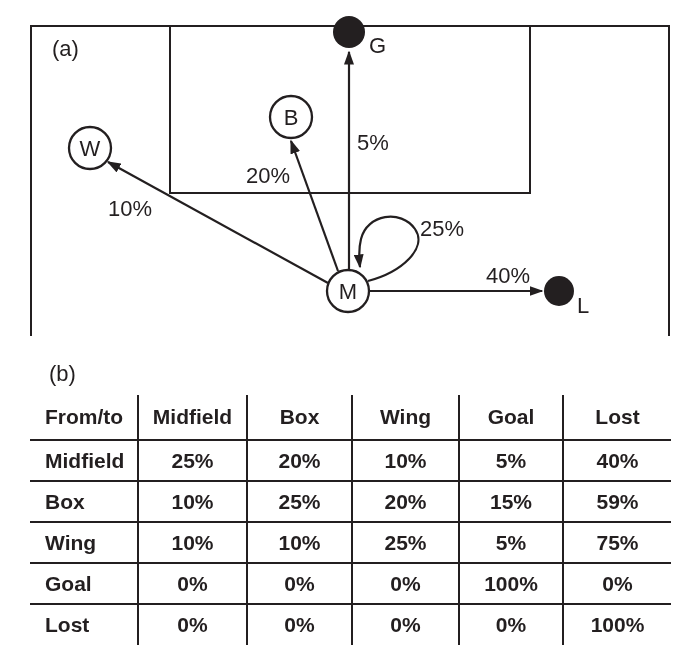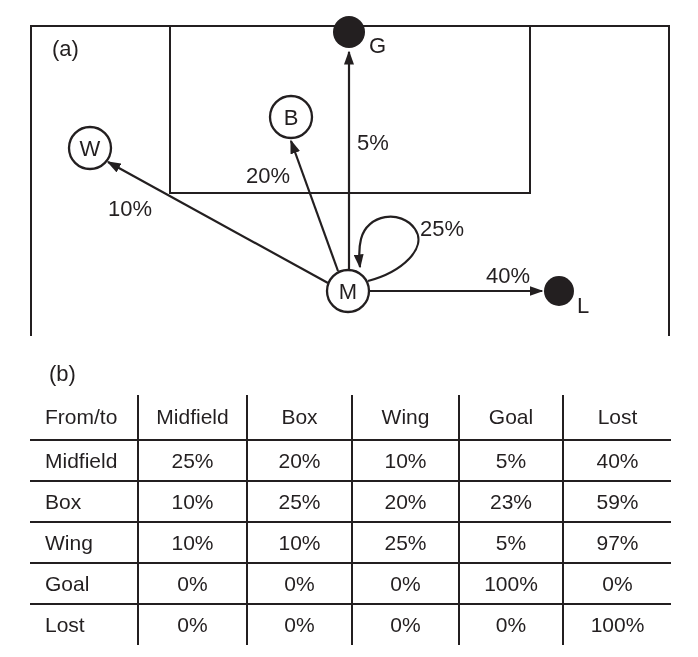--- a/index.html
+++ b/index.html
@@ -59,21 +59,21 @@
     width: 641px;
     border-collapse: collapse;
     table-layout: fixed;
     font-size: 21px;
     color: #231f20;
   }
   table.transition th,
   table.transition td {
     border-right: 2px solid #231f20;
     text-align: center;
-    font-weight: normal;
+    font-weight: bold;
     padding: 0;
     overflow: hidden;
     white-space: nowrap;
   }
   table.transition th:last-child,
   table.transition td:last-child {
     border-right: none;
   }
   table.transition thead tr {
     height: 45px;
@@ -161,30 +161,30 @@
         <td>20%</td>
         <td>10%</td>
         <td>5%</td>
         <td>40%</td>
       </tr>
       <tr>
         <td class="rowhead">Box</td>
         <td>10%</td>
         <td>25%</td>
         <td>20%</td>
-        <td>23%</td>
+        <td>15%</td>
         <td>59%</td>
       </tr>
       <tr>
         <td class="rowhead">Wing</td>
         <td>10%</td>
         <td>10%</td>
         <td>25%</td>
         <td>5%</td>
-        <td>97%</td>
+        <td>75%</td>
       </tr>
       <tr>
         <td class="rowhead">Goal</td>
         <td>0%</td>
         <td>0%</td>
         <td>0%</td>
         <td>100%</td>
         <td>0%</td>
       </tr>
       <tr>

